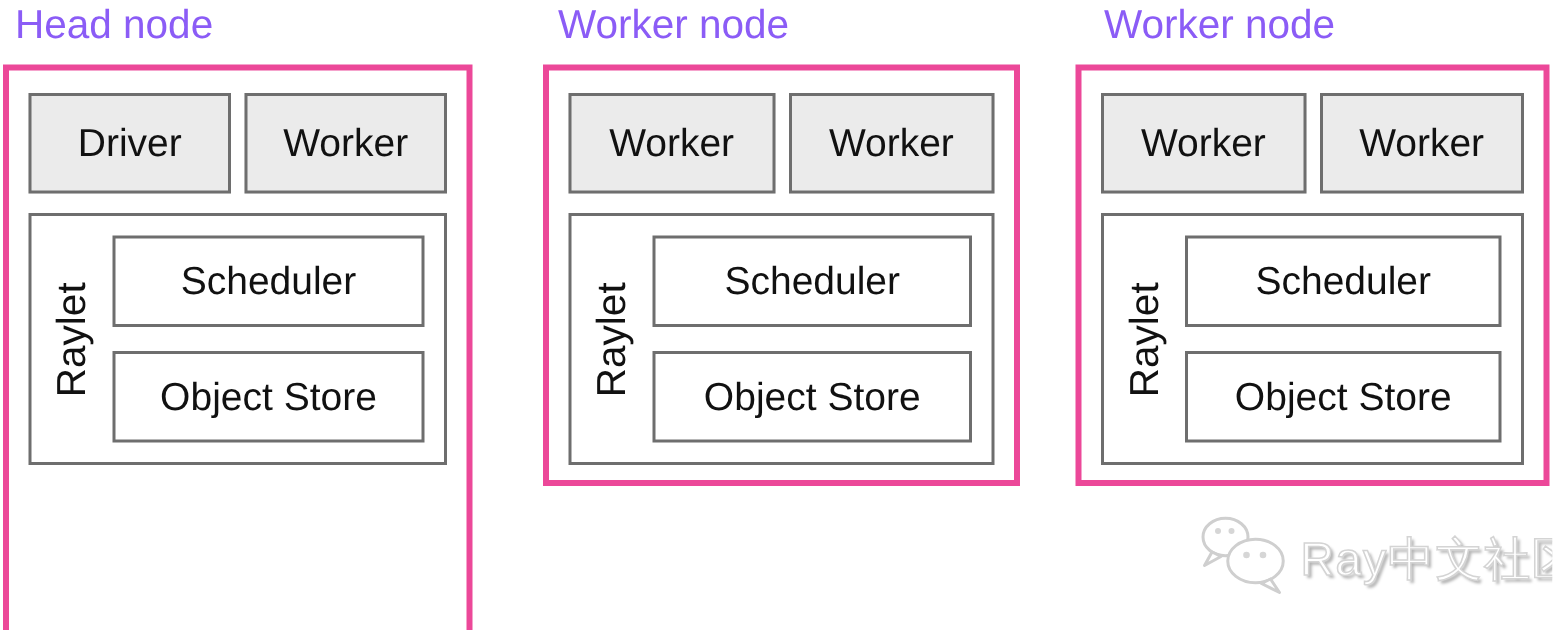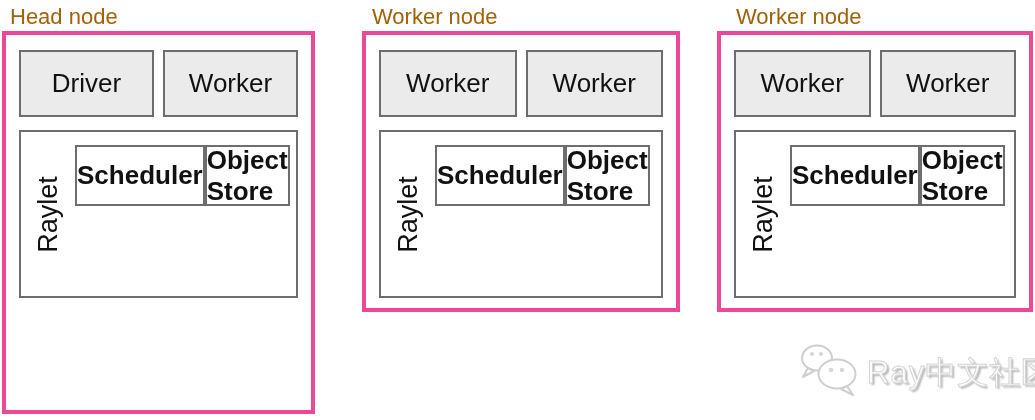--- a/index.html
+++ b/index.html
@@ -7,25 +7,25 @@
     position: relative;
     width: 1035px;
     height: 420px;
     background: #ffffff;
     font-family: "Liberation Sans", sans-serif;
     color: #111111;
     overflow: hidden;
   }
   .group { position: absolute; top: 0; }
   .node-title {
-    font-size: 22px;
-    height: 31px;
+    font-size: 27px;
+    height: 43px;
     line-height: 33px;
     white-space: nowrap;
-    color: #a16207;
+    color: #8b5cf6;
   }
   .node-box {
     border: 4px solid #ec4899;
     background: #ffffff;
     box-sizing: border-box;
     padding: 15px 13px 0 13px;
   }
   .proc-row {
     display: flex;
     gap: 9px;
@@ -58,22 +58,22 @@
   .raylet-label {
     transform: rotate(-90deg);
     font-size: 27px;
     white-space: nowrap;
   }
   .raylet-comps {
     flex: 1;
     box-sizing: border-box;
     padding: 13px 13px 13px 0;
     display: flex;
+    flex-direction: column;
     justify-content: space-between;
-    font-weight: bold;
   }
   .comp-box {
     height: 61px;
     background: #ffffff;
     border: 2px solid #6e6e6e;
     box-sizing: border-box;
     display: flex;
     align-items: center;
     justify-content: center;
     font-size: 26px;

